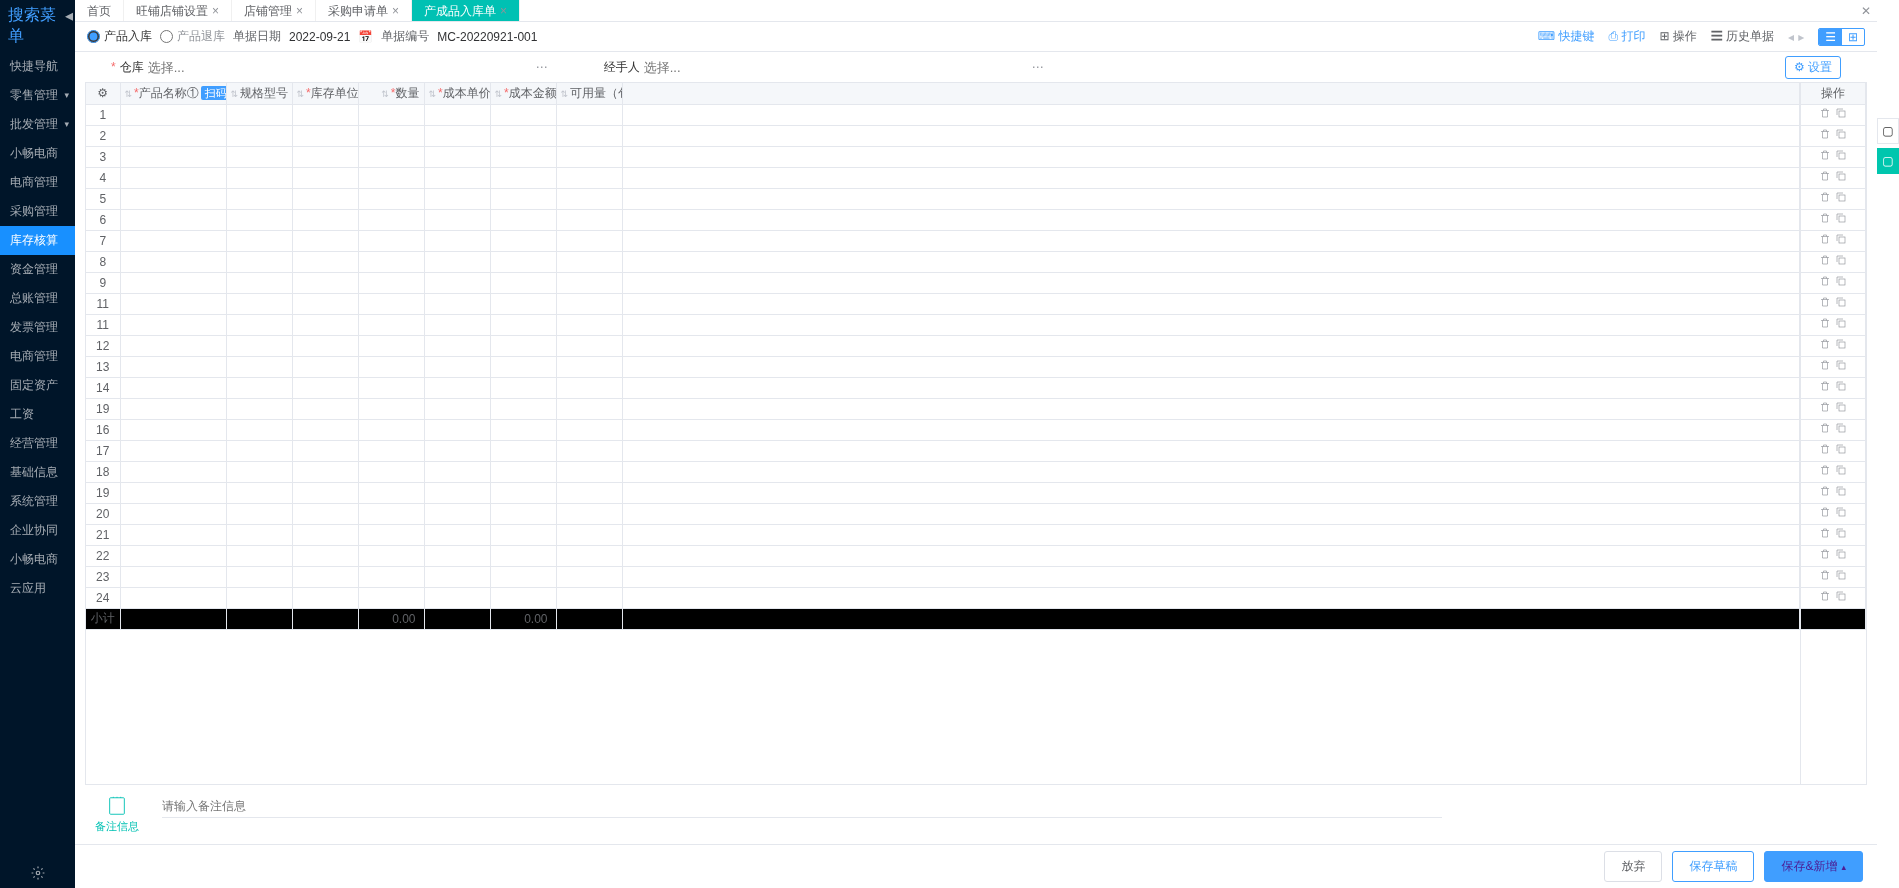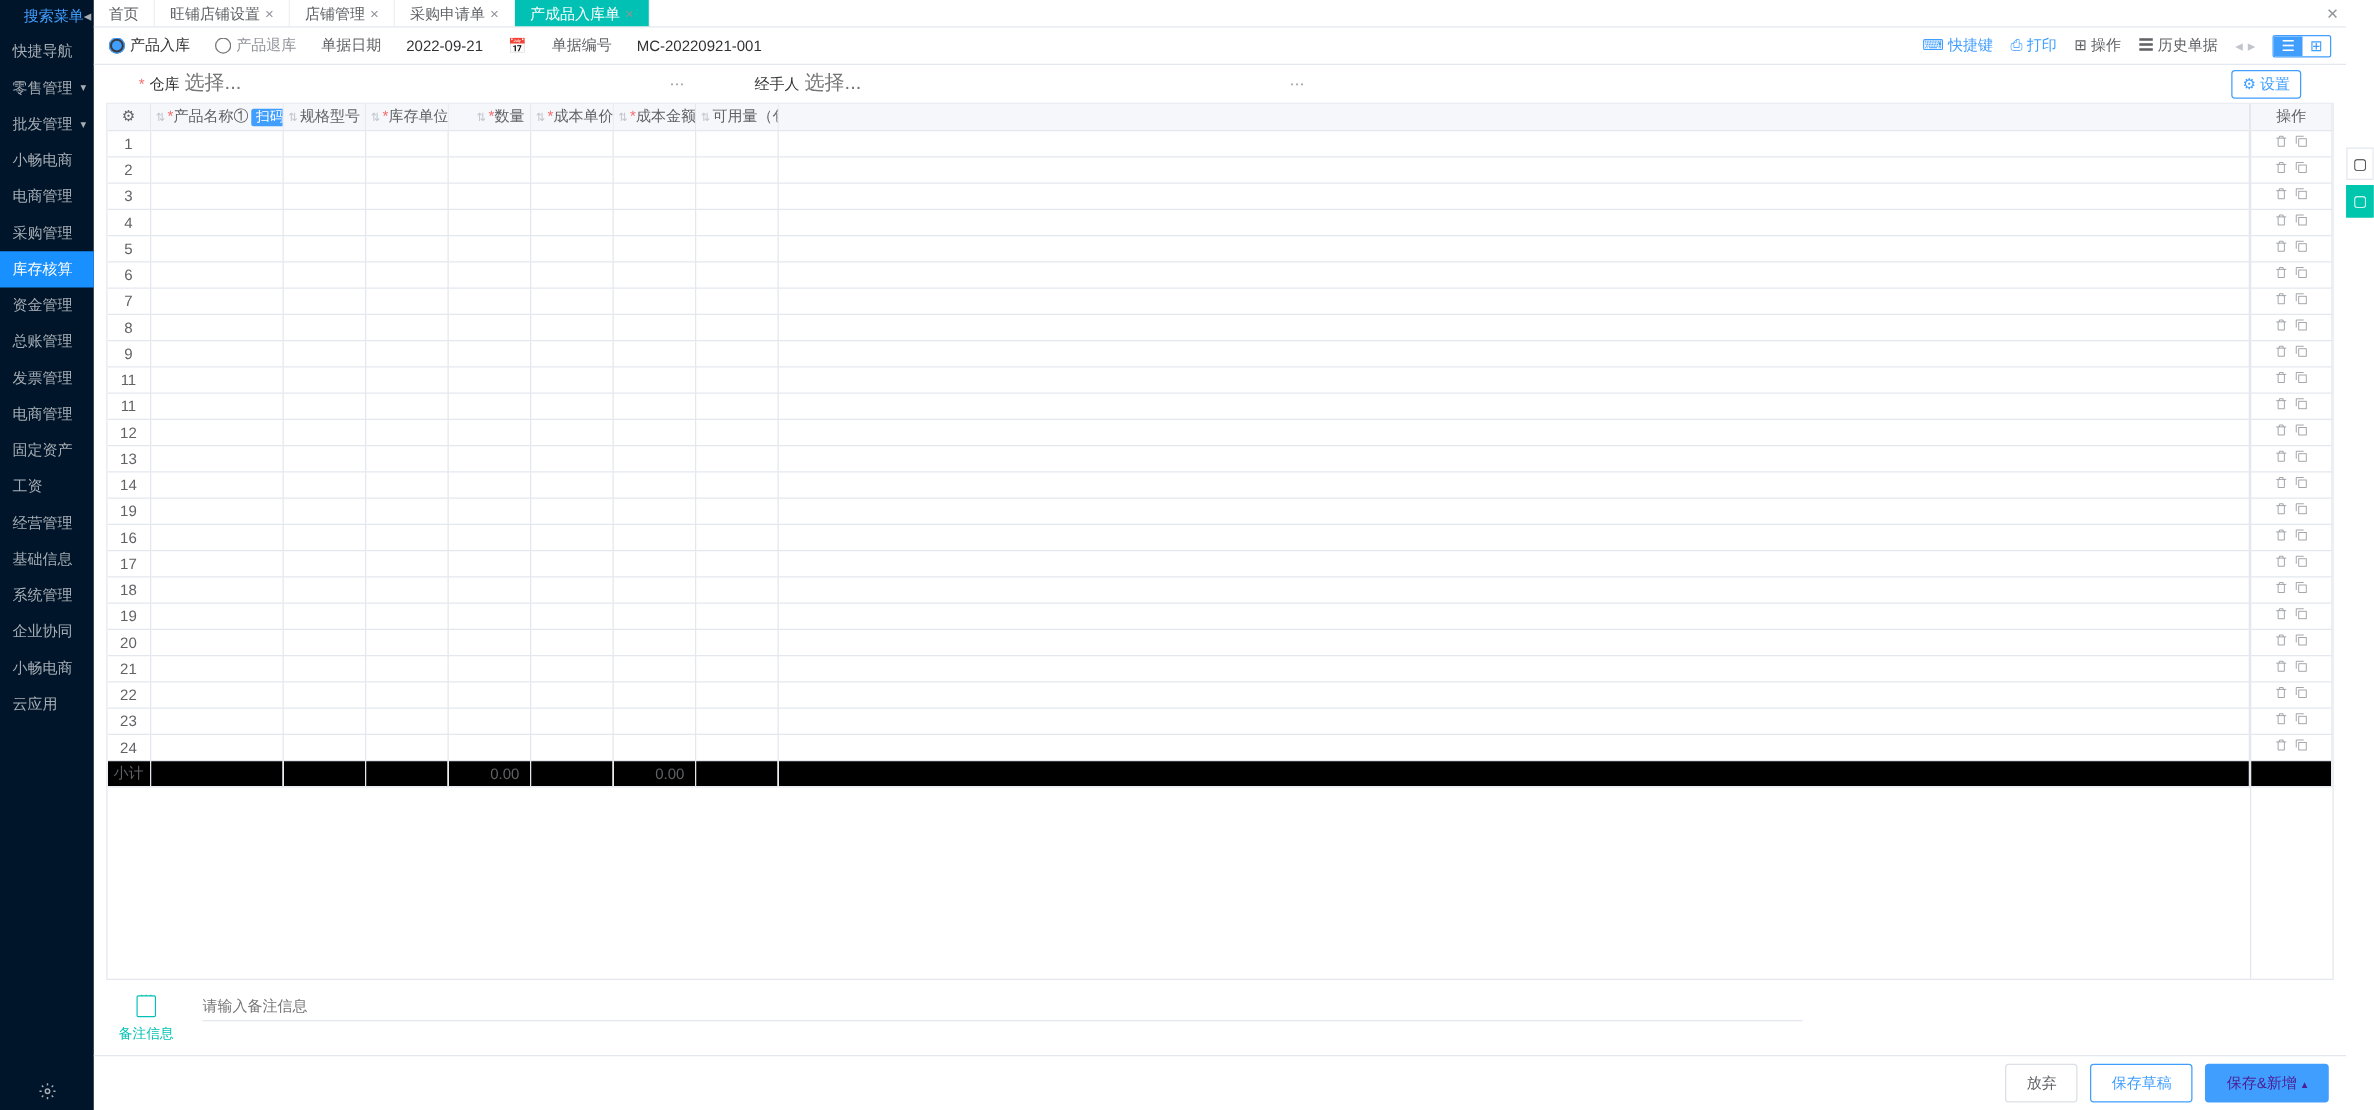--- a/index.html
+++ b/index.html
@@ -1,46 +1,46 @@
 <!DOCTYPE html>
 <html><head>
 <meta charset="utf-8">
 <style>
 *{box-sizing:border-box;margin:0;padding:0;}
 body{font-family:"Microsoft YaHei",Arial,sans-serif;font-size:12px;color:#333;background:#fff;overflow:hidden;}
 .app{display:flex;height:100vh;width:100vw;}
 .sidebar{width:75px;background:#001529;color:#a6adb4;display:flex;flex-direction:column;}
-.sidebar-search{padding:5px 8px;color:#409eff;font-size:12px;cursor:pointer;position:relative;text-align:right;}
+.sidebar-search{padding:5px 8px;color:#409eff;font-size:16px;cursor:pointer;position:relative;}
 .sidebar-search .collapse{position:absolute;right:2px;top:6px;color:#a6adb4;}
 .sidebar-item{height:29px;line-height:29px;padding:0 10px;font-size:12px;cursor:pointer;position:relative;white-space:nowrap;}
 .sidebar-item.active{background:#1890ff;color:#fff;}
 .sidebar-item .arrow{position:absolute;right:6px;font-size:9px;}
 .sidebar-footer{margin-top:auto;height:24px;text-align:center;line-height:24px;}
 .main{flex:1;display:flex;flex-direction:column;min-width:0;}
 .tabs{height:22px;display:flex;border-bottom:1px solid #e4e7ed;align-items:stretch;}
 .tab{padding:0 12px;line-height:22px;font-size:12px;cursor:pointer;color:#606266;border-right:1px solid #f0f0f0;}
 .tab .close{margin-left:4px;color:#909399;}
 .tab.active{background:#00c1b3;color:#fff;}
 .tab-right{margin-left:auto;display:flex;align-items:center;padding:0 6px;color:#909399;}
-.toolbar{height:30px;border-bottom:1px solid #e4e7ed;display:flex;align-items:center;padding:0 12px;gap:20px;}
+.toolbar{height:30px;border-bottom:1px solid #e4e7ed;display:flex;align-items:center;padding:0 12px;gap:8px;}
 .radio{display:flex;align-items:center;gap:4px;cursor:pointer;}
 .radio input{accent-color:#409eff;}
 .toolbar .label{color:#606266;}
 .toolbar .val{color:#303133;}
 .toolbar .cal-icon{color:#c0c4cc;}
 .toolbar-right{margin-left:auto;display:flex;align-items:center;gap:14px;color:#409eff;}
 .toolbar-right .muted{color:#606266;}
 .nav-arrows{display:flex;gap:4px;color:#c0c4cc;}
 .view-toggle{display:flex;border:1px solid #409eff;border-radius:2px;overflow:hidden;}
 .view-toggle span{padding:1px 6px;cursor:pointer;color:#409eff;}
 .view-toggle span.active{background:#409eff;color:#fff;}
 .form-row{height:30px;display:flex;align-items:center;padding:0 36px;gap:12px;}
 .form-group{display:flex;align-items:center;gap:4px;position:relative;}
 .req{color:#f56c6c;}
-.sel-input{width:380px;border:none;outline:none;font-size:16px;color:#4d7c0f;}
+.sel-input{width:380px;border:none;outline:none;font-size:13px;color:#4d7c0f;}
 .ellipsis-btn{color:#909399;padding:0 4px;cursor:pointer;}
 .settings-btn{margin-left:auto;border:1px solid #409eff;color:#409eff;padding:2px 8px;border-radius:3px;cursor:pointer;font-size:12px;}
 .grid-wrap{flex:1;padding:0 10px;overflow:hidden;display:flex;flex-direction:column;}
 .grid{flex:1;display:flex;border:1px solid #e4e7ed;overflow:hidden;}
 .grid table{border-collapse:collapse;table-layout:fixed;}
 .grid th,.grid td{border-right:1px solid #e4e7ed;border-bottom:1px solid #e4e7ed;height:21px;padding:0 4px;font-size:12px;font-weight:normal;color:#606266;text-align:left;overflow:hidden;white-space:nowrap;}
 .grid th{background:#f5f7fa;position:relative;}
 .grid th .sort{color:#c0c4cc;font-size:9px;display:inline-block;line-height:8px;margin-right:2px;}
 .idx-col{width:34px;text-align:center !important;}
 .subtotal td{background:#000000;height:21px;}

